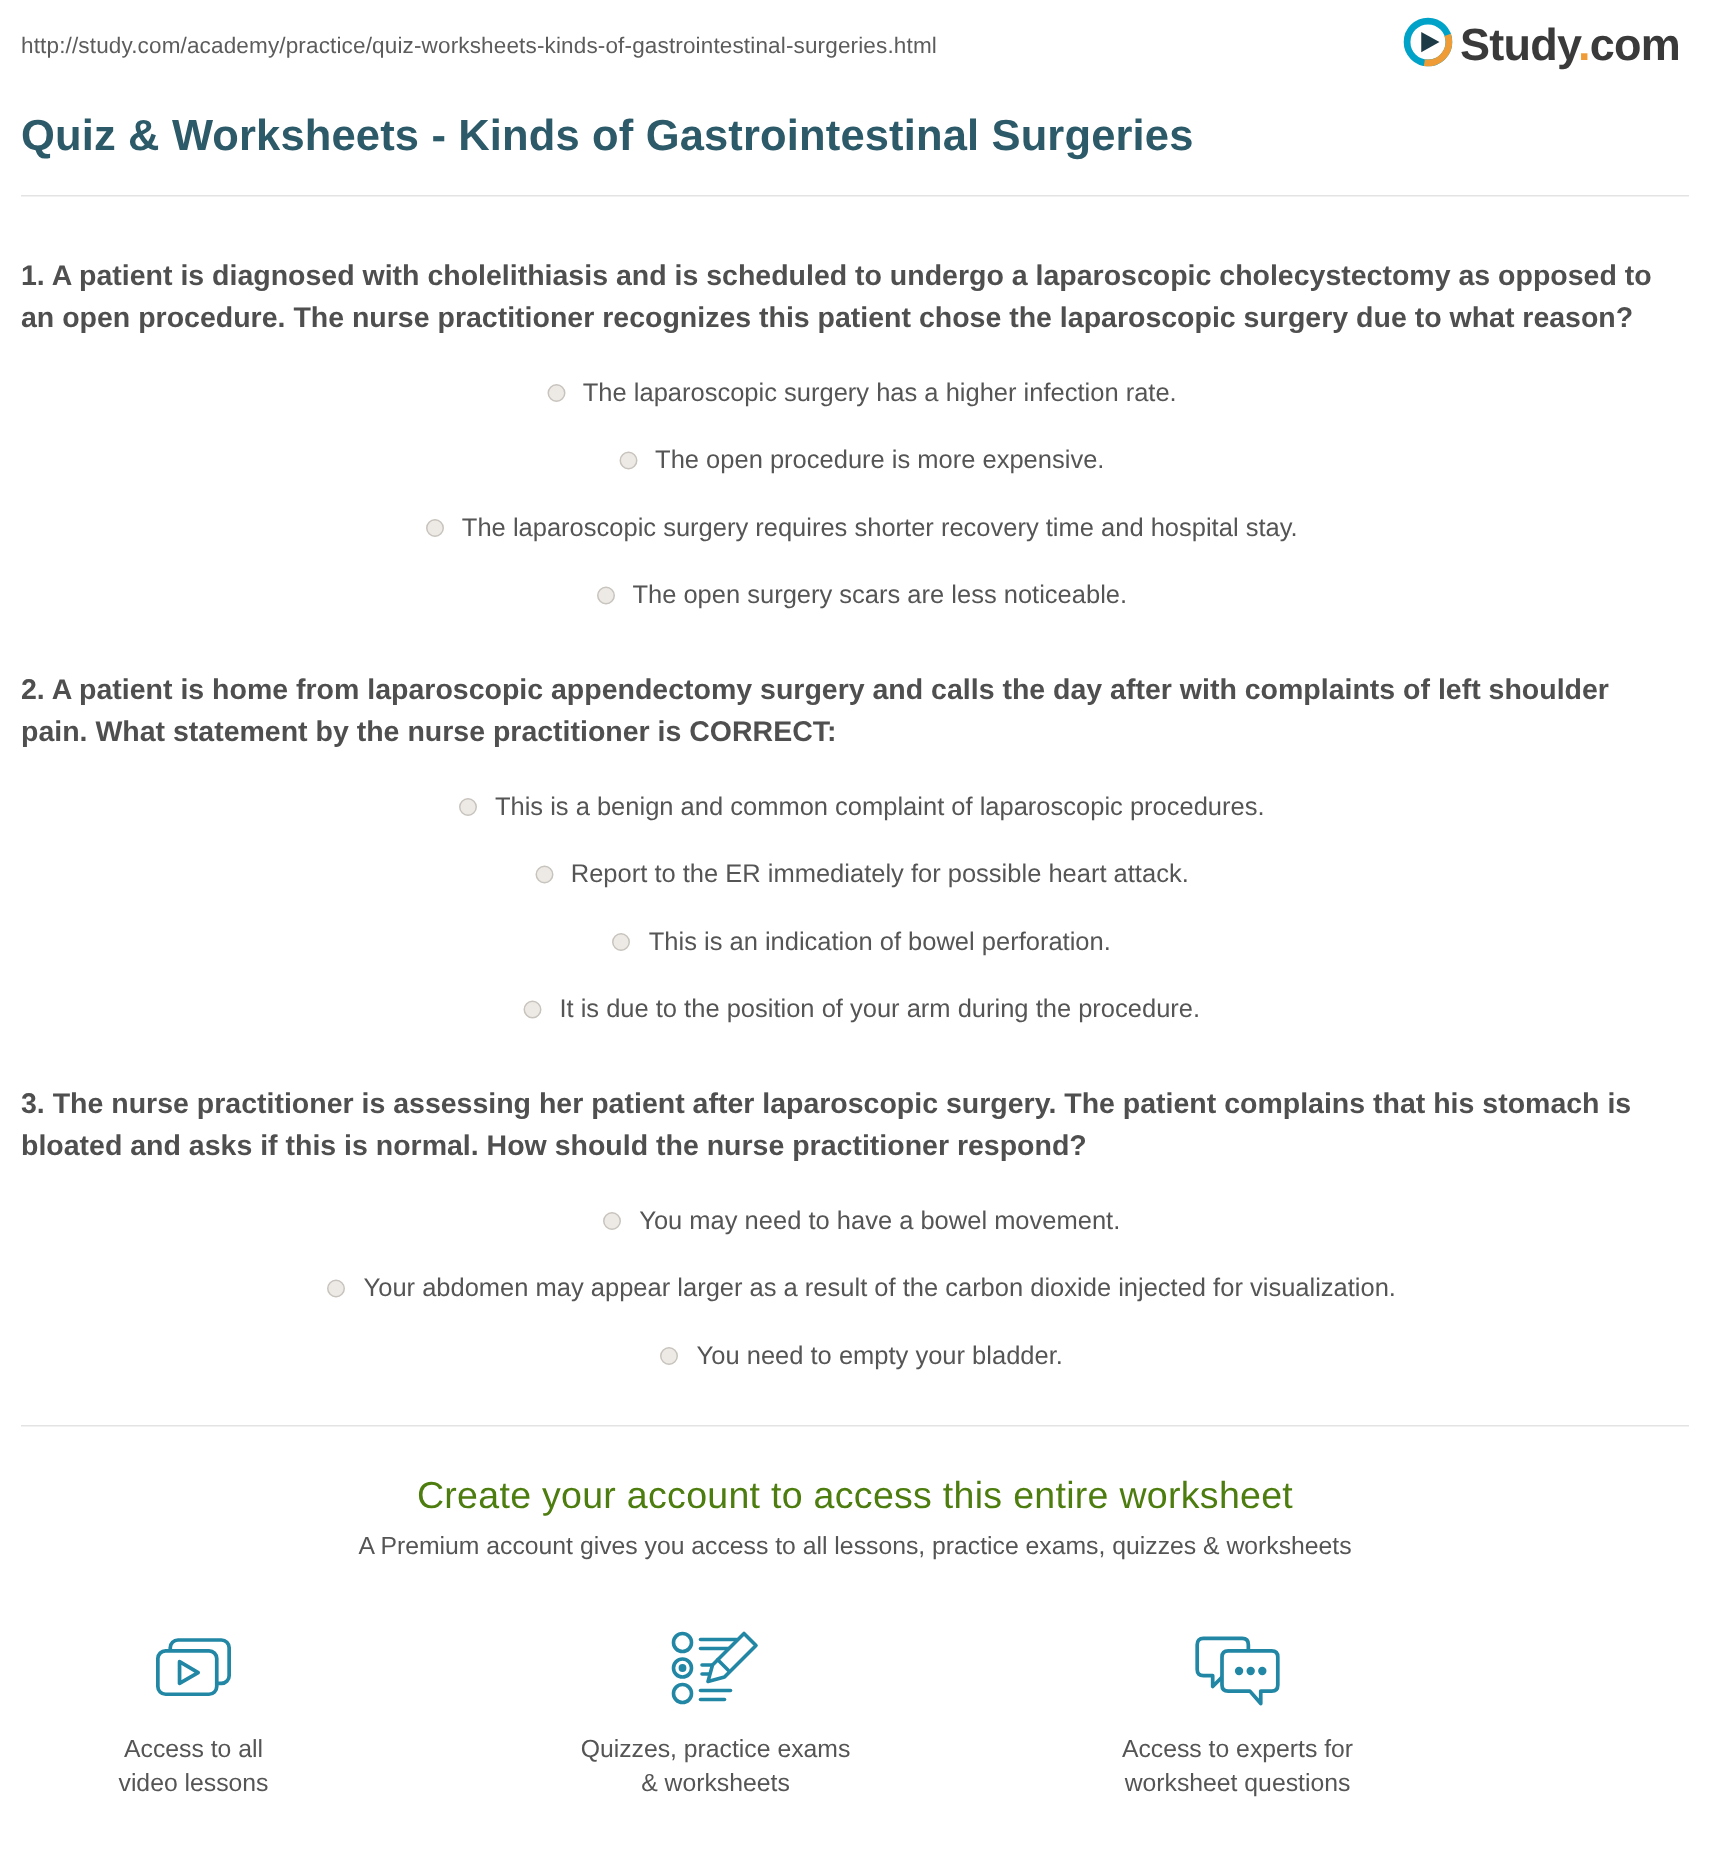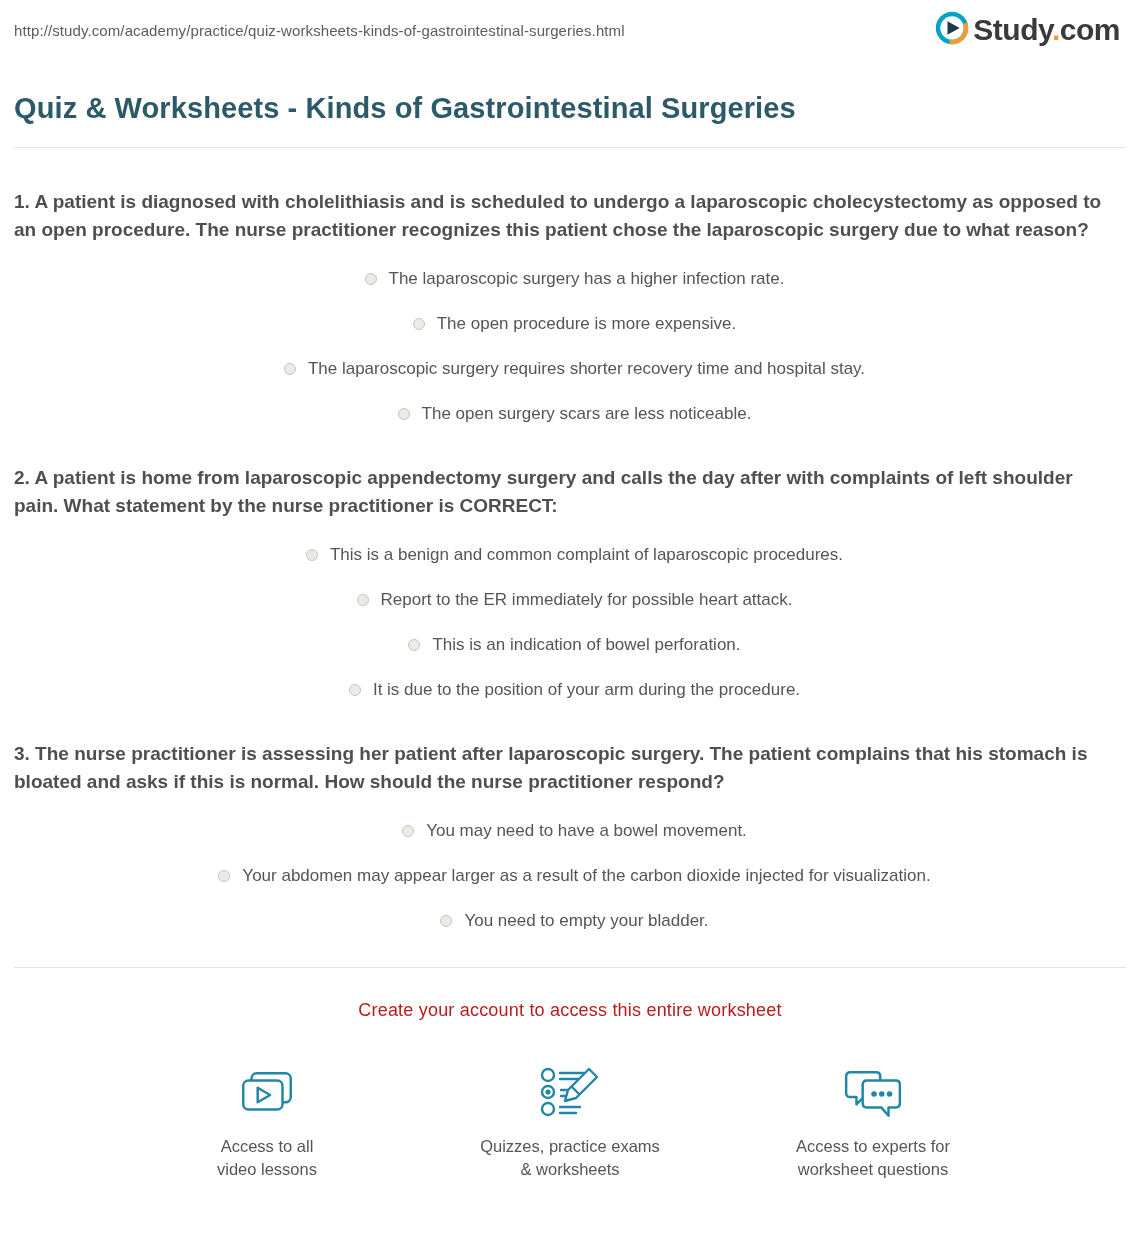--- a/index.html
+++ b/index.html
@@ -35,21 +35,21 @@
   .logo-text {
     font-size: 30px;
     font-weight: 700;
     color: #3a3a3a;
     letter-spacing: -0.5px;
   }
   .logo-text .dot { color: #f09c36; }
 
   
   .page-title {
-    margin-top: 36px;
+    margin-top: 18px;
     font-size: 29px;
     font-weight: 700;
     color: #2c5a68;
     letter-spacing: 0.1px;
   }
   .divider {
     border: none;
     border-top: 1px solid #e3e3e3;
     margin: 22px 0 0 0;
   }
@@ -84,35 +84,34 @@
     font-size: 17px;
     color: #555555;
     cursor: pointer;
   }
 
   .bottom-divider { margin-top: 36px; }
 
   
   .cta { text-align: center; padding-top: 32px; }
   .cta-heading {
-    font-size: 18px;
+    font-size: 25px;
     font-weight: 400;
-    color: #b91c1c;
+    color: #4d7c0f;
     letter-spacing: 0.2px;
   }
   .cta-sub {
     margin-top: 10px;
     font-size: 16.5px;
     color: #555555;
   }
   .features {
     margin-top: 42px;
     display: flex;
-    justify-content: center;
-    gap: 73px;
+    gap: 118px;
   }
   .feature {
     width: 230px;
     display: flex;
     flex-direction: column;
     align-items: center;
   }
   .feature-icon { height: 58px; display: flex; align-items: flex-end; }
   .feature-label {
     margin-top: 14px;
@@ -220,20 +219,21 @@
         <span class="radio"></span>
         <span class="opt-label">You need to empty your bladder.</span>
       </div>
     </div>
   </section>
 
   <hr class="divider bottom-divider">
 
   <div class="cta">
     <div class="cta-heading">Create your account to access this entire worksheet</div>
+    <div class="cta-sub">A Premium account gives you access to all lessons, practice exams, quizzes &amp; worksheets</div>
 
     <div class="features">
 
       <div class="feature">
         <span class="feature-icon">
           <svg width="62" height="54" viewBox="0 0 60 46">
             <rect class="stroke" x="15" y="3" width="38" height="28" rx="5"></rect>
             <rect class="stroke-fill" x="7" y="10" width="38" height="28" rx="5"></rect>
             <path class="stroke" d="M21 17 L33 24 L21 31 Z"></path>
           </svg>

